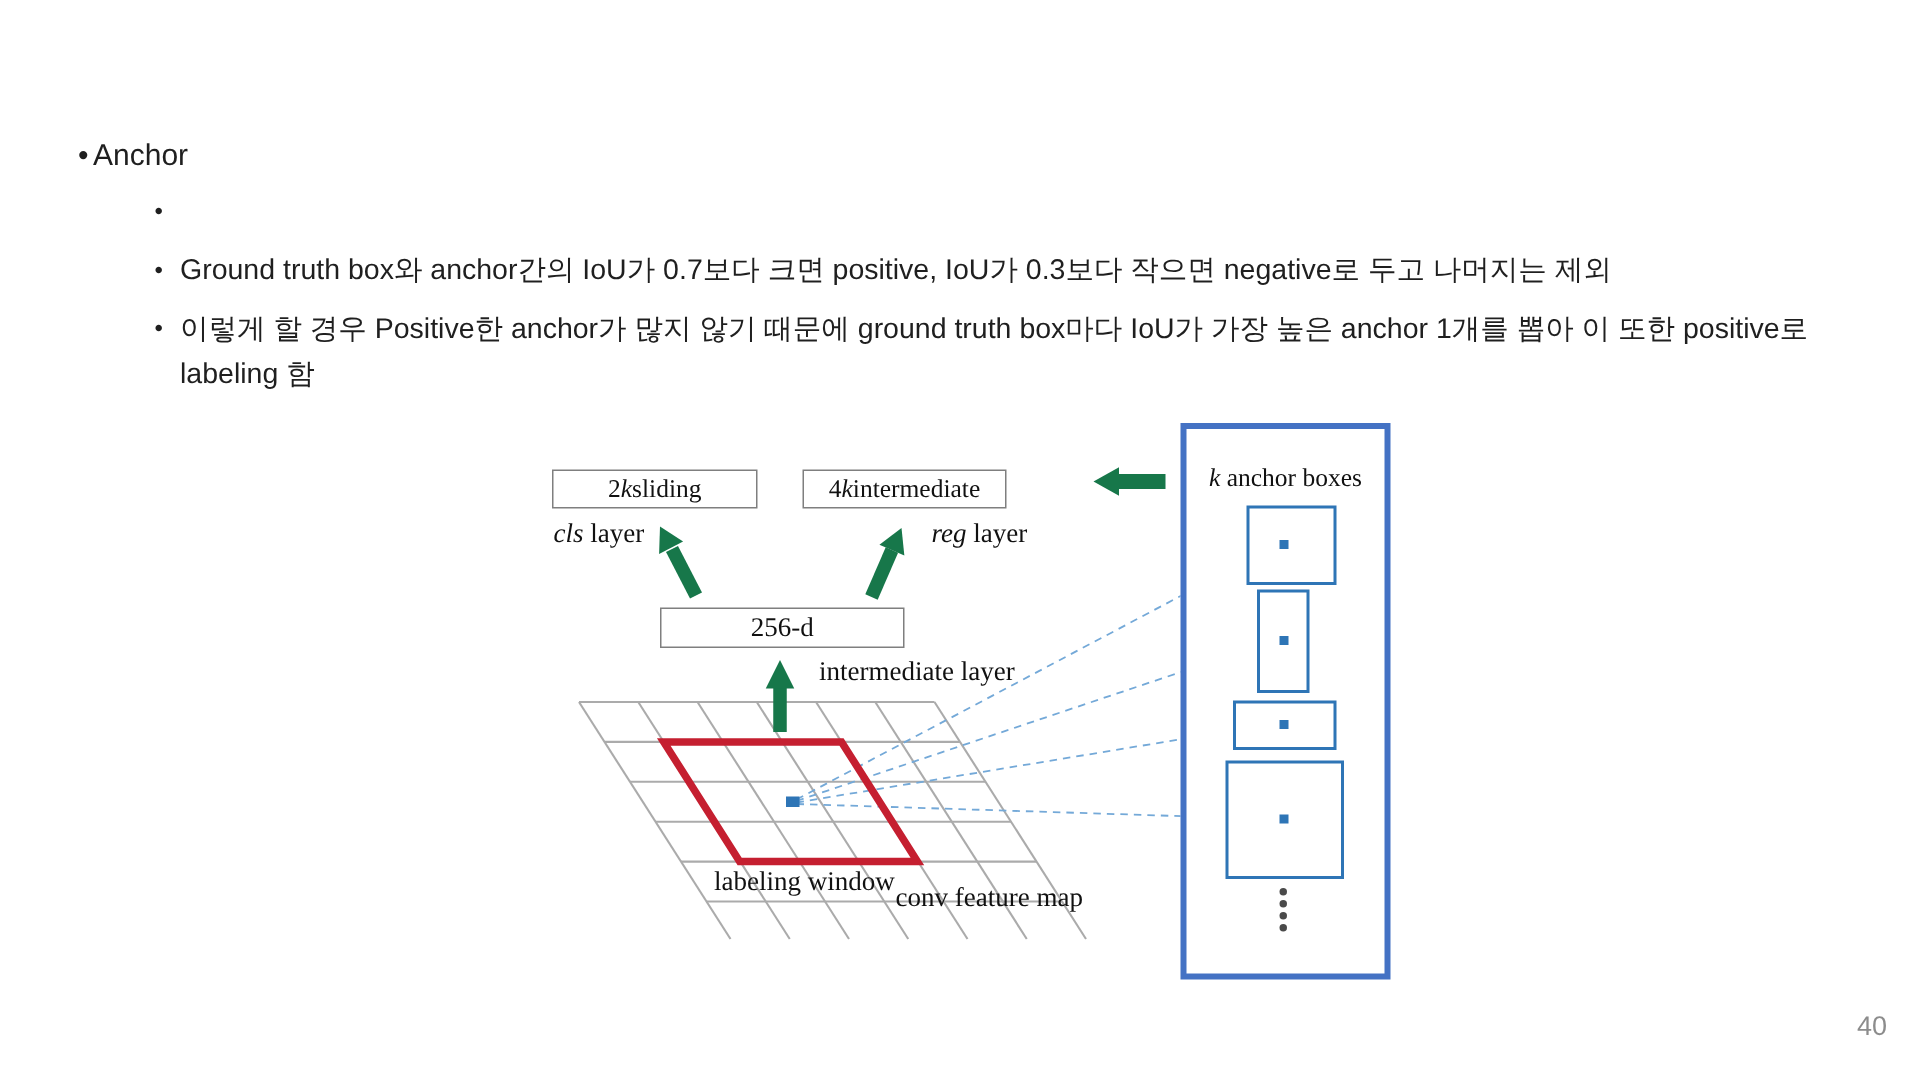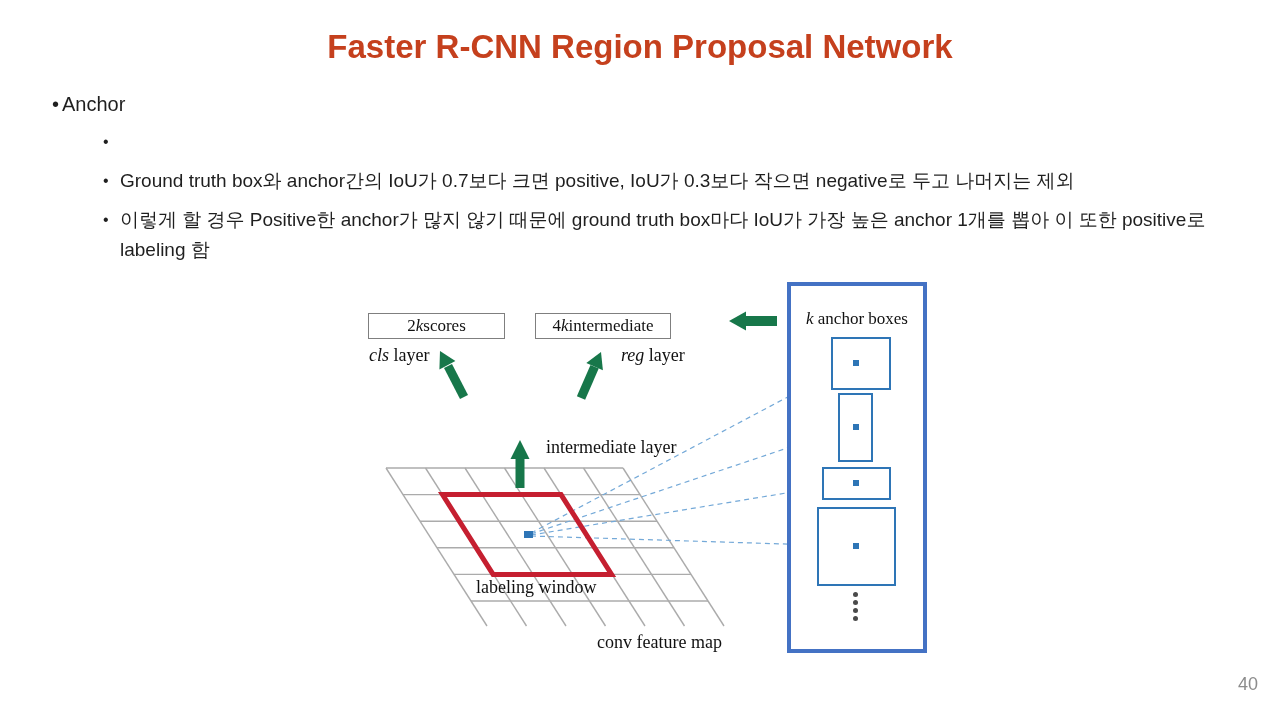--- a/index.html
+++ b/index.html
@@ -51,21 +51,20 @@
   .edot{position:absolute;width:5px;height:5px;border-radius:50%;background:#4a4a4a;}
 
   .pagenum{position:absolute;left:1228px;top:674px;width:40px;text-align:center;
     font-size:18px;color:var(--page-num-gray);}
 </style>
 </head>
 <body>
 
 <div class="slide">
 
-  <div class="title">Faster R-CNN Region Proposal Network</div>
 
   <div class="bullets">
     <div class="l1">
       <span class="marker">•</span>
       <span>Anchor</span>
     </div>
     <div class="l2list">
       <div class="l2">
         <span class="marker">•</span>
       </div>
@@ -125,37 +124,40 @@
       </g>
       <g>
         <line class="garrow-shaft" x1="777" y1="321" x2="746" y2="321" stroke-width="10"></line>
         <polygon class="garrow-head" points="729,321 746,311.5 746,330.5"></polygon>
       </g>
     </svg>
 
     <div class="labelbox serif" style="left:368px;top:313px;width:137px;height:26px;">
       <span>2</span>
         <i>k</i>
-        <span> scores</span>
+        <span> sliding</span>
     </div>
     <div class="labelbox serif" style="left:535px;top:313px;width:136px;height:26px;">
       <span>4</span>
         <i>k</i>
         <span> intermediate</span>
+    </div>
+    <div class="labelbox serif" style="left:440px;top:405px;width:163px;height:27px;font-size:18px;">
+      <span>256-d</span>
     </div>
 
     <div class="freelabel serif" style="left:369px;top:345px;">
       <i>cls</i><span> layer</span>
     </div>
     <div class="freelabel serif" style="left:621px;top:345px;">
       <i>reg</i><span> layer</span>
     </div>
     <div class="freelabel serif" style="left:546px;top:437px;text-align:center;">intermediate layer</div>
     <div class="freelabel serif" style="left:476px;top:577px;">labeling window</div>
-    <div class="freelabel serif" style="left:597px;top:632px;">conv feature map</div>
+    <div class="freelabel serif" style="left:597px;top:588px;">conv feature map</div>
 
     <div class="panel"></div>
     <div class="freelabel serif" style="left:787px;top:309px;width:140px;text-align:center;font-size:17px;">
       <i>k</i><span> anchor boxes</span>
     </div>
 
     <div class="anchorbox" style="left:831px;top:337px;width:60px;height:53px;"></div>
     <div class="anchorbox" style="left:838px;top:393px;width:35px;height:69px;"></div>
     <div class="anchorbox" style="left:822px;top:467px;width:69px;height:33px;"></div>
     <div class="anchorbox" style="left:817px;top:507px;width:79px;height:79px;"></div>

